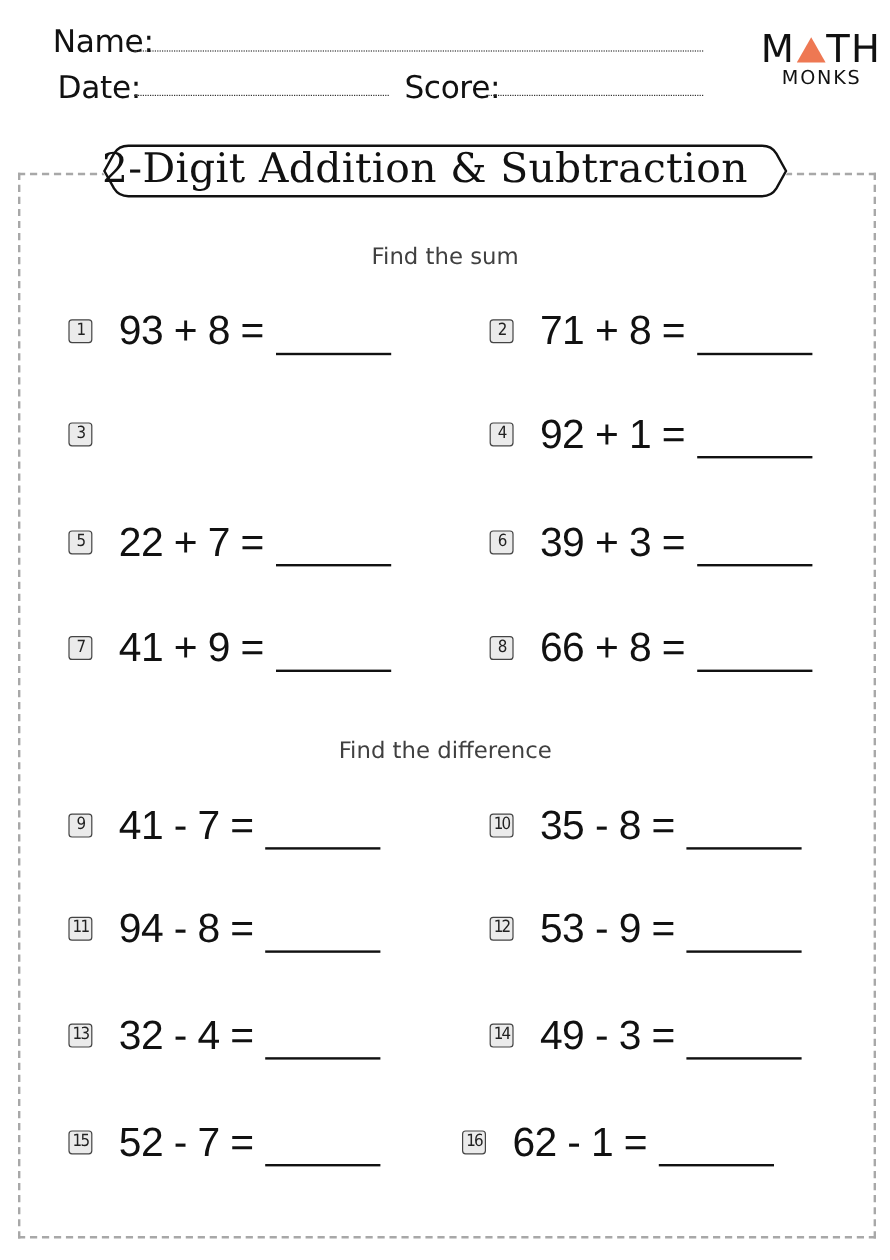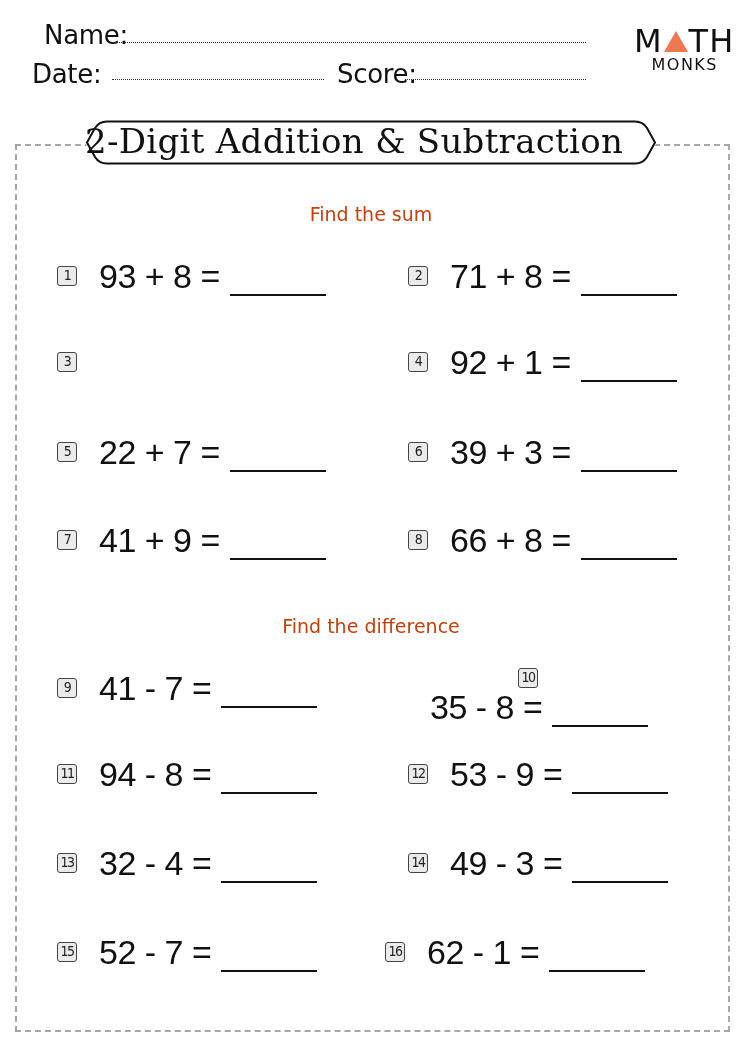--- a/index.html
+++ b/index.html
@@ -15,34 +15,34 @@
     .logo-monks { position: absolute; right: 2px; top: 29px; font-family: "DejaVu Sans", sans-serif; font-size: 16px; letter-spacing: 1.5px; color: #111; }
 
     .frame { position: absolute; left: 15px; top: 144px; width: 715px; height: 888px; border: 2px dashed #a8a8a8; }
 
     .title-box { position: absolute; left: 85px; top: 120px; width: 572px; height: 45px; background: #fff;
       clip-path: polygon(14px 0, calc(100% - 14px) 0, 100% 50%, calc(100% - 14px) 100%, 14px 100%, 0 50%); }
     .title-border { position: absolute; left: 85px; top: 120px; width: 572px; height: 45px; }
     .title-text { position: absolute; left: 85px; top: 120px; width: 572px; height: 40px; line-height: 43px; text-align: left;
       font-family: "DejaVu Serif", serif; font-size: 34px; color: #111; letter-spacing: 0.3px; }
 
-    .section-title { position: absolute; left: 0; width: 742px; text-align: center; font-size: 19px; color: #c2410c; font-family: "DejaVu Sans", sans-serif; }
+    .section-title { position: absolute; left: 0; width: 742px; text-align: center; font-size: 19px; color: #404040; font-family: "DejaVu Sans", sans-serif; }
 
     .problem { position: absolute; height: 40px; display: flex; align-items: center; }
     .num-box { width: 20px; height: 20px; border: 1.5px solid #444; border-radius: 3px; background: #ebebeb; font-size: 14px; line-height: 17px; text-align: center; color: #222; font-family: "DejaVu Sans Condensed", "DejaVu Sans", sans-serif; letter-spacing: -1.5px; flex-shrink: 0; }
     .expr { margin-left: 22px; font-size: 34px; font-family: Liberation Sans, sans-serif; color: #111; white-space: nowrap; letter-spacing: -0.5px; }
     .blank { display: inline-block; width: 96px; border-bottom: 2px solid #111; height: 30px; margin-left: 10px; vertical-align: bottom; }
   </style>
 </head>
 <body>
 
 <div class="hdr-label" style="left:44px; top:20px;">Name:</div>
 <div class="hdr-line" style="left:112px; top:42px; width:474px;"></div>
 
-<div class="hdr-label" style="left:32px; top:59px;">Date:</div>
+<div class="hdr-label" style="left:48px; top:59px;">Date:</div>
 <div class="hdr-line" style="left:112px; top:79px; width:212px;"></div>
 
 <div class="hdr-label" style="left:337px; top:59px;">Score:</div>
 <div class="hdr-line" style="left:405px; top:79px; width:181px;"></div>
 
 <div class="logo">
   <div class="logo-math"><span>M</span><span class="tri"></span><span>TH</span></div>
   <div class="logo-monks">MONKS</div>
 </div>
 
@@ -90,21 +90,21 @@
   <div class="num-box">8</div>
   <div class="expr"><span>66 + 8 =</span><span class="blank"></span></div>
 </div>
 
 <div class="section-title" style="top:615px;">Find the difference</div>
 
 <div class="problem" style="left:57px; top:668px;">
   <div class="num-box">9</div>
   <div class="expr"><span>41 - 7 =</span><span class="blank"></span></div>
 </div>
-<div class="problem" style="left:408px; top:668px;flex-direction:column;">
+<div class="problem" style="left:408px; top:668px;">
   <div class="num-box">10</div>
   <div class="expr"><span>35 - 8 =</span><span class="blank"></span></div>
 </div>
 
 <div class="problem" style="left:57px; top:754px;">
   <div class="num-box">11</div>
   <div class="expr"><span>94 - 8 =</span><span class="blank"></span></div>
 </div>
 <div class="problem" style="left:408px; top:754px;">
   <div class="num-box">12</div>

